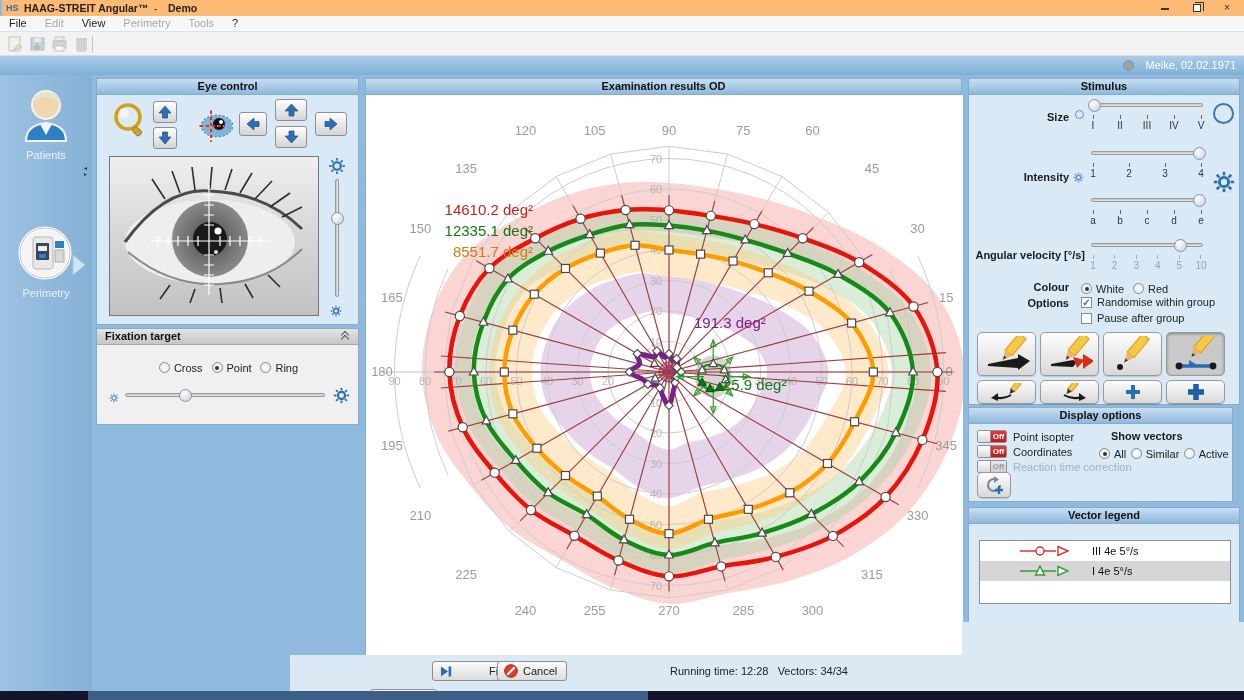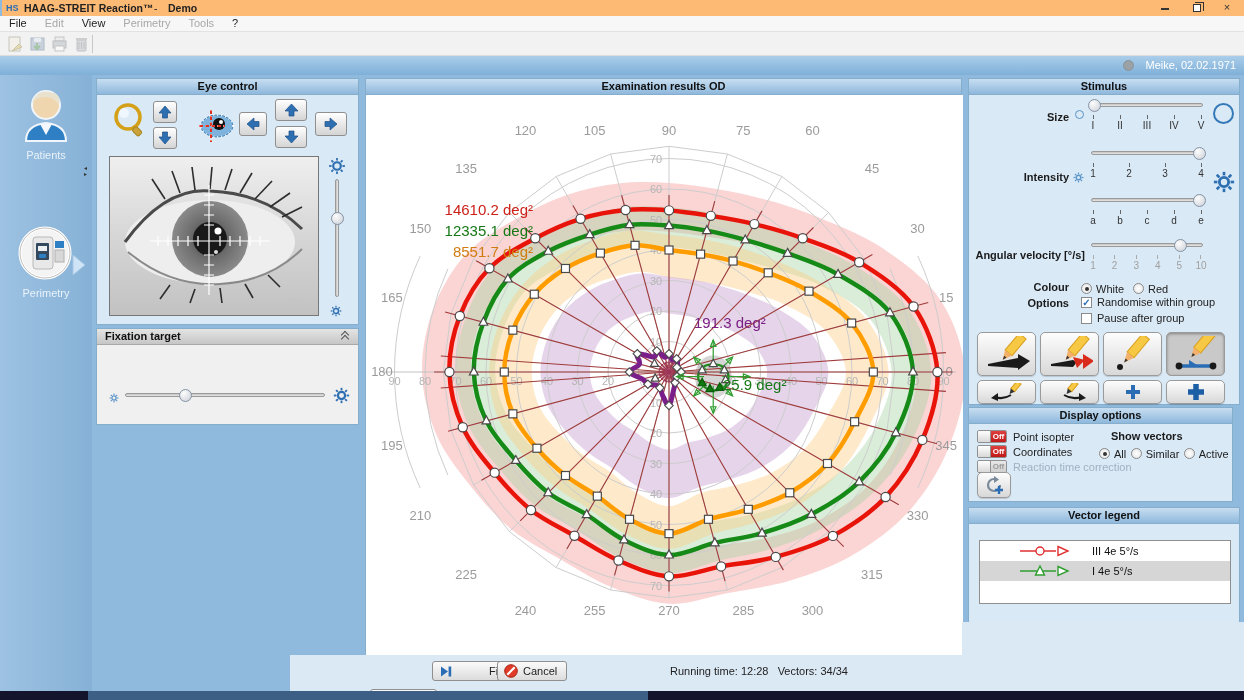--- a/index.html
+++ b/index.html
@@ -76,21 +76,21 @@
 
   svg text { font-family:"Liberation Sans", sans-serif; }
 </style>
 </head>
 <body>
 
 <div id="app">
 
   <div class="titlebar">
     <span class="appicon">HS</span>
-    <span class="ttl">HAAG-STREIT Reaction™</span>
+    <span class="ttl">HAAG-STREIT Angular™</span>
     <span class="sep">-</span>
     <span class="sub">Demo</span>
     <span class="wctl" style="right:70px;"><span class="bar"></span></span>
     <span class="wctl" style="right:38px;"><span class="box"></span></span>
     <span class="wctl" style="right:8px;">×</span>
   </div>
 
   <div class="menubar">
     <span>File</span><span class="dis">Edit</span><span>View</span><span class="dis">Perimetry</span><span class="dis">Tools</span><span>?</span>
   </div>
@@ -291,20 +291,34 @@
               <path d="M5.8 14.2 L3.8 16.2"></path>
             </g>
           </g>
         </svg></span>
   </div>
 
   <div class="panel" style="left:96px; top:328px; width:263px; height:97px; background:#f0f0f0;">
     <div class="phead gray left">
       <span>Fixation target</span>
       <span class="chev" style="position:absolute; right:8px; top:3px;"></span>
+    </div>
+    <div style="position:absolute; left:0; top:30px; width:263px; text-align:center;">
+      <label class="radio">
+          <span class="rc"></span>
+          <span>Cross</span>
+        </label>&nbsp;
+      <label class="radio on">
+          <span class="rc"></span>
+          <span>Point</span>
+        </label>&nbsp;
+      <label class="radio">
+          <span class="rc"></span>
+          <span>Ring</span>
+        </label>
     </div>
     <span style="position:absolute; left:12px; top:60px;">
       <svg width="10" height="10" viewBox="0 0 20 20">
           <g stroke="#5a94c8" fill="none">
             <circle cx="10" cy="10" r="4.2" stroke-width="2.6"></circle>
             <g stroke-width="2.2">
               <path d="M10 1 V4"></path>
               <path d="M10 16 V19"></path>
               <path d="M1 10 H4"></path>
               <path d="M16 10 H19"></path>

